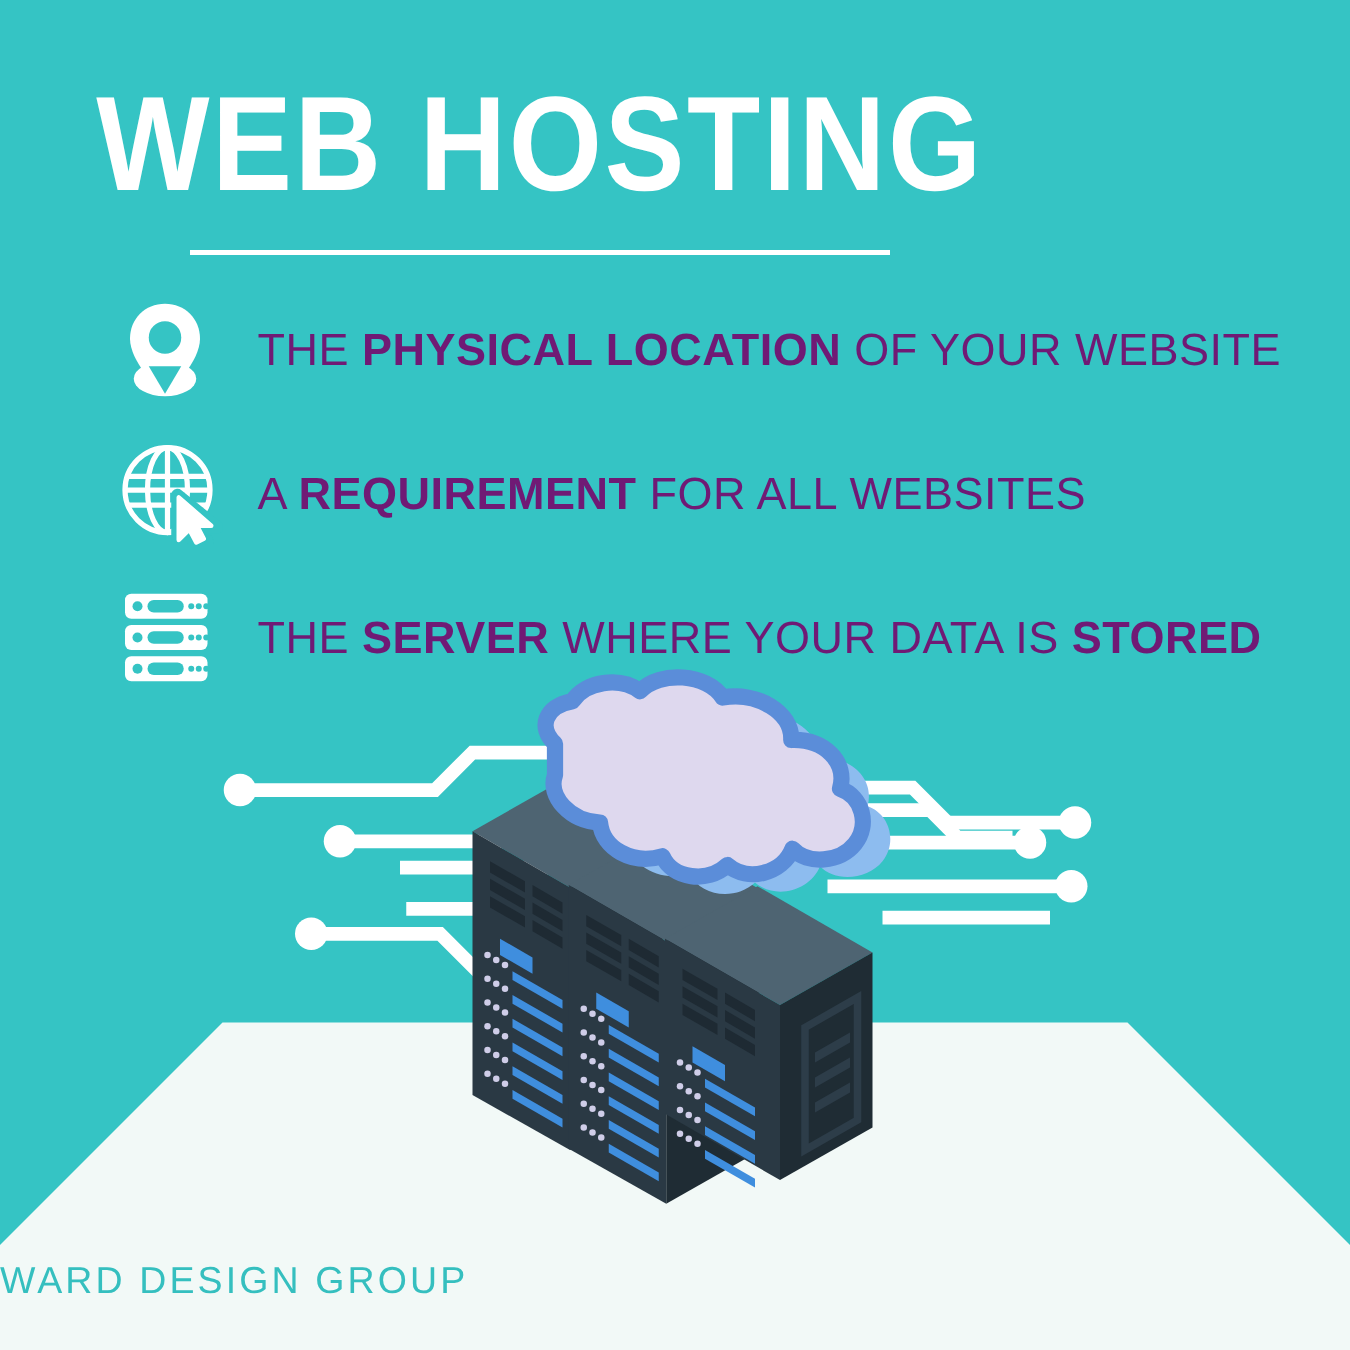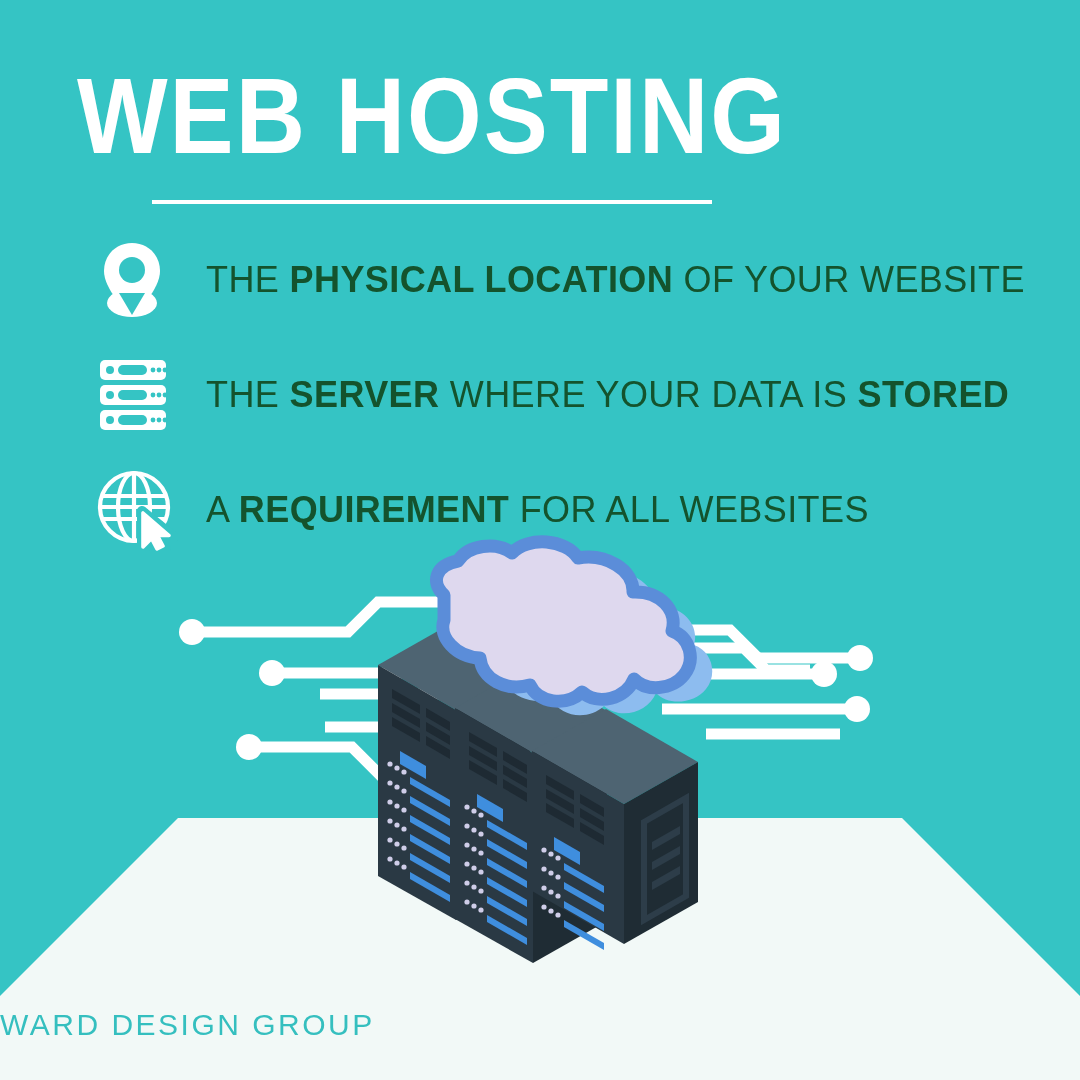--- a/index.html
+++ b/index.html
@@ -74,21 +74,21 @@
   }
   .bullet-icon {
     width: 86px;
     min-width: 86px;
     height: 86px;
     display: flex;
     align-items: center;
     justify-content: flex-start;
   }
   .bullet-text {
-    color: #14532d;
+    color: #701a75;
     font-family: "Liberation Sans", sans-serif;
     font-size: 36px;
     line-height: 40px;
     letter-spacing: 0.4px;
     white-space: nowrap;
     text-transform: uppercase;
     font-weight: 300;
     margin-left: 24px;
   }
   .bullet-text b {
@@ -367,20 +367,41 @@
       <div class="bullet-icon">
         <svg width="72" height="78" viewBox="0 0 72 78">
           <ellipse cx="36" cy="62" rx="25" ry="14" fill="#ffffff"></ellipse>
           <path d="M36 2 C20 2 8 14 8 30 C8 48 30 70 36 76 C42 70 64 48 64 30 C64 14 52 2 36 2 Z" fill="#ffffff"></path>
           <circle cx="36" cy="29" r="13" fill="#35c4c4"></circle>
           <path d="M23 52 L36 74 L49 52 Z" fill="#35c4c4"></path>
         </svg>
       </div>
       <div class="bullet-text">
         <span>THE </span><b>PHYSICAL LOCATION</b><span> OF YOUR WEBSITE</span>
+      </div>
+    </div>
+
+    <div class="bullet">
+      <div class="bullet-icon">
+        <svg width="82" height="82" viewBox="0 0 82 82">
+          <g fill="none" stroke="#ffffff" stroke-width="4.2">
+            <circle cx="38" cy="38" r="34"></circle>
+            <ellipse cx="38" cy="38" rx="16" ry="34"></ellipse>
+            <line x1="38" y1="4" x2="38" y2="72"></line>
+            <line x1="5" y1="27" x2="71" y2="27"></line>
+            <line x1="4" y1="38" x2="72" y2="38"></line>
+            <line x1="5" y1="50" x2="71" y2="50"></line>
+          </g>
+
+          <path d="M46 42 L46 82 L56 72 L62 84 L70 80 L64 68 L78 68 Z" fill="#35c4c4" stroke="#35c4c4" stroke-width="10" stroke-linejoin="round"></path>
+          <path d="M47 44 L47 78 L55.5 69.5 L61 80 L67 77 L61.5 66.5 L73 66.5 Z" fill="#ffffff" stroke="#ffffff" stroke-width="3.6" stroke-linejoin="round"></path>
+        </svg>
+      </div>
+      <div class="bullet-text">
+        <span>A </span><b>REQUIREMENT</b><span> FOR ALL WEBSITES</span>
       </div>
     </div>
 
     <div class="bullet">
       <div class="bullet-icon">
         <svg width="74" height="74" viewBox="0 0 74 74">
           <g fill="#ffffff">
             <rect x="4" y="2" width="66" height="20" rx="5"></rect>
             <rect x="4" y="27" width="66" height="20" rx="5"></rect>
             <rect x="4" y="52" width="66" height="20" rx="5"></rect>
@@ -403,40 +424,19 @@
             <circle cx="57" cy="62" r="2.4"></circle>
             <circle cx="63" cy="62" r="2.4"></circle>
             <circle cx="69" cy="62" r="2.4"></circle>
           </g>
         </svg>
       </div>
       <div class="bullet-text">
         <span>THE </span><b>SERVER</b><span> WHERE YOUR DATA IS </span><b>STORED</b>
       </div>
     </div>
-
-    <div class="bullet">
-      <div class="bullet-icon">
-        <svg width="82" height="82" viewBox="0 0 82 82">
-          <g fill="none" stroke="#ffffff" stroke-width="4.2">
-            <circle cx="38" cy="38" r="34"></circle>
-            <ellipse cx="38" cy="38" rx="16" ry="34"></ellipse>
-            <line x1="38" y1="4" x2="38" y2="72"></line>
-            <line x1="5" y1="27" x2="71" y2="27"></line>
-            <line x1="4" y1="38" x2="72" y2="38"></line>
-            <line x1="5" y1="50" x2="71" y2="50"></line>
-          </g>
-
-          <path d="M46 42 L46 82 L56 72 L62 84 L70 80 L64 68 L78 68 Z" fill="#35c4c4" stroke="#35c4c4" stroke-width="10" stroke-linejoin="round"></path>
-          <path d="M47 44 L47 78 L55.5 69.5 L61 80 L67 77 L61.5 66.5 L73 66.5 Z" fill="#ffffff" stroke="#ffffff" stroke-width="3.6" stroke-linejoin="round"></path>
-        </svg>
-      </div>
-      <div class="bullet-text">
-        <span>A </span><b>REQUIREMENT</b><span> FOR ALL WEBSITES</span>
-      </div>
-    </div>
   </div>
 
   <div class="footer">
     <span class="footer-text">WARD DESIGN GROUP</span>
   </div>
 
 </div>
 
 </body></html>

